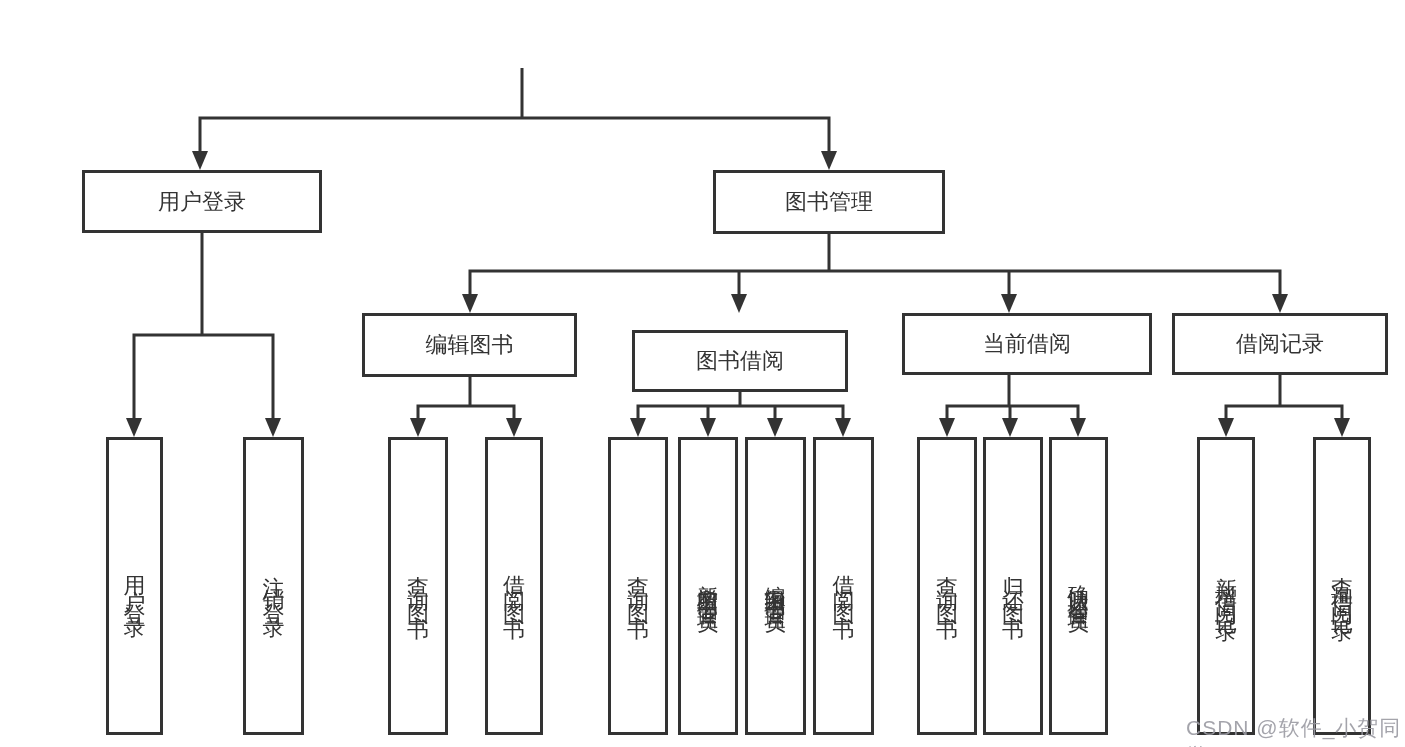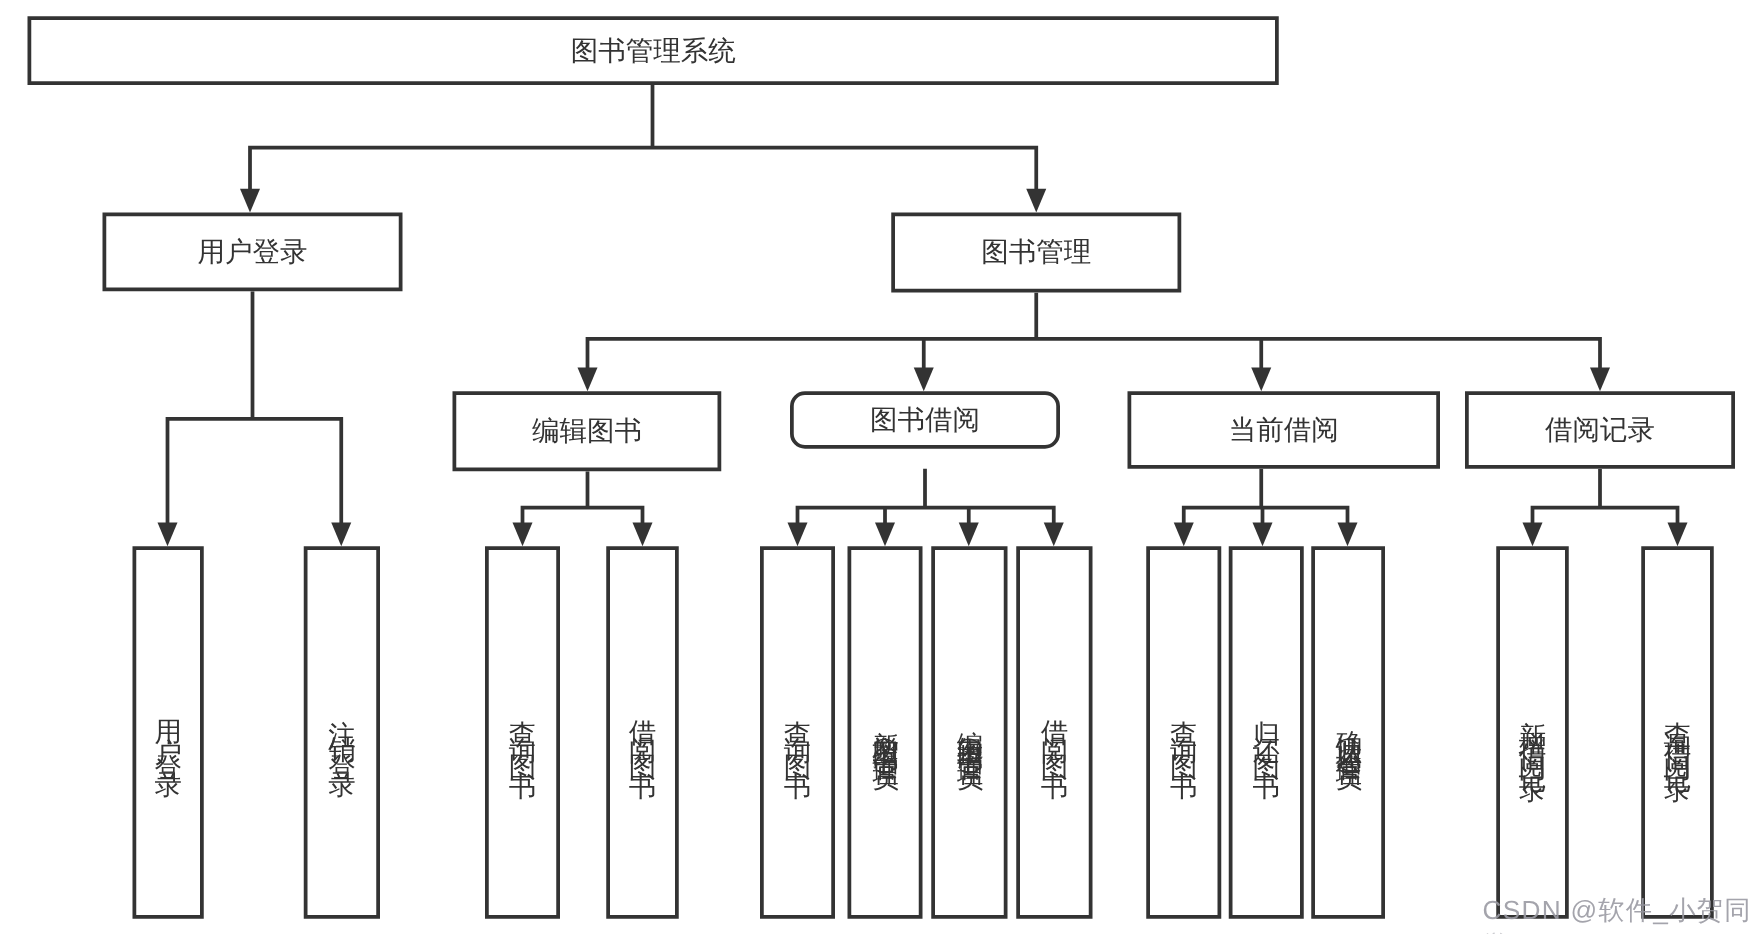--- a/index.html
+++ b/index.html
@@ -88,27 +88,26 @@
       <polygon points="767,418 783,418 775,437"></polygon>
       <polygon points="835,418 851,418 843,437"></polygon>
       <polygon points="939,418 955,418 947,437"></polygon>
       <polygon points="1002,418 1018,418 1010,437"></polygon>
       <polygon points="1070,418 1086,418 1078,437"></polygon>
       <polygon points="1218,418 1234,418 1226,437"></polygon>
       <polygon points="1334,418 1350,418 1342,437"></polygon>
     </g>
   </svg>
 
-  <div class="node" style="left:22px; top:13px; width:1001px; height:55px;">图书管理系统</div>
 
   <div class="node" style="left:82px; top:170px; width:240px; height:63px;">用户登录</div>
   <div class="node" style="left:713px; top:170px; width:232px; height:64px;">图书管理</div>
 
   <div class="node" style="left:362px; top:313px; width:215px; height:64px;">编辑图书</div>
-  <div class="node" style="left:632px; top:313px; width:216px; height:46px;border-radius:12px;">图书借阅</div>
+  <div class="node" style="left:632px; top:330px; width:216px; height:62px;">图书借阅</div>
   <div class="node" style="left:902px; top:313px; width:250px; height:62px;">当前借阅</div>
   <div class="node" style="left:1172px; top:313px; width:216px; height:62px;">借阅记录</div>
 
   <div class="node leaf" style="left:106px; top:437px; width:57px; height:298px;">用户登录</div>
   <div class="node leaf" style="left:243px; top:437px; width:61px; height:298px;">注销登录</div>
 
   <div class="node leaf" style="left:388px; top:437px; width:60px; height:298px;">查询图书</div>
   <div class="node leaf" style="left:485px; top:437px; width:58px; height:298px;">借阅图书</div>
 
   <div class="node leaf" style="left:608px; top:437px; width:60px; height:298px;">查询图书</div>

